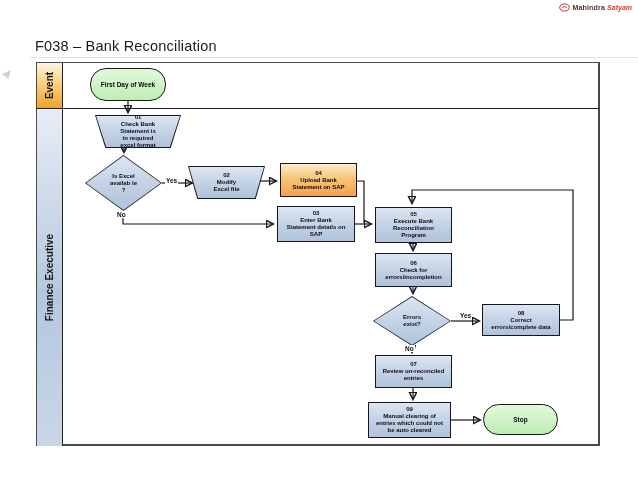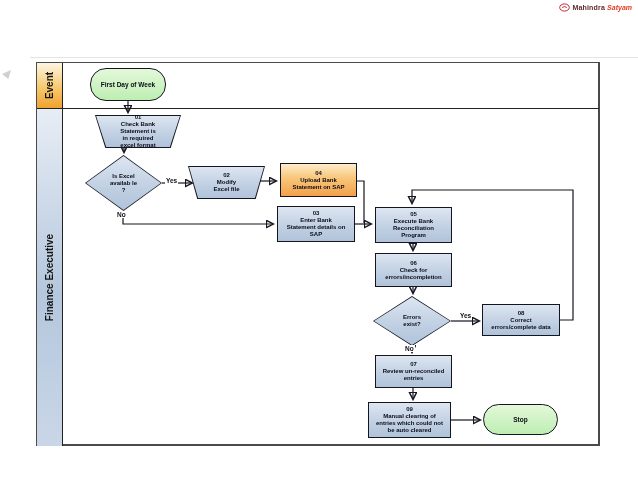--- a/index.html
+++ b/index.html
@@ -57,20 +57,21 @@
 
   <div class="logo">
     <svg width="11" height="9" viewBox="0 0 11 9">
       <ellipse cx="5.5" cy="4.5" rx="4.8" ry="3.6" fill="none" stroke="#c3262c" stroke-width="1"></ellipse>
       <path d="M3.2 4.5 Q5.5 2.6 7.8 4.5" fill="none" stroke="#c3262c" stroke-width="1"></path>
     </svg>
     <span class="brand">Mahindra</span>
     <span class="suffix">Satyam</span>
   </div>
 
+  <div class="title">F038 – Bank Reconciliation</div>
   <div class="title-rule"></div>
   <div class="edge-artifact"></div>
 
   <div class="frame">
     <div class="laneband band-event">
       <span>Event</span>
     </div>
     <div class="laneband band-fe">
       <span>Finance Executive</span>
     </div>

